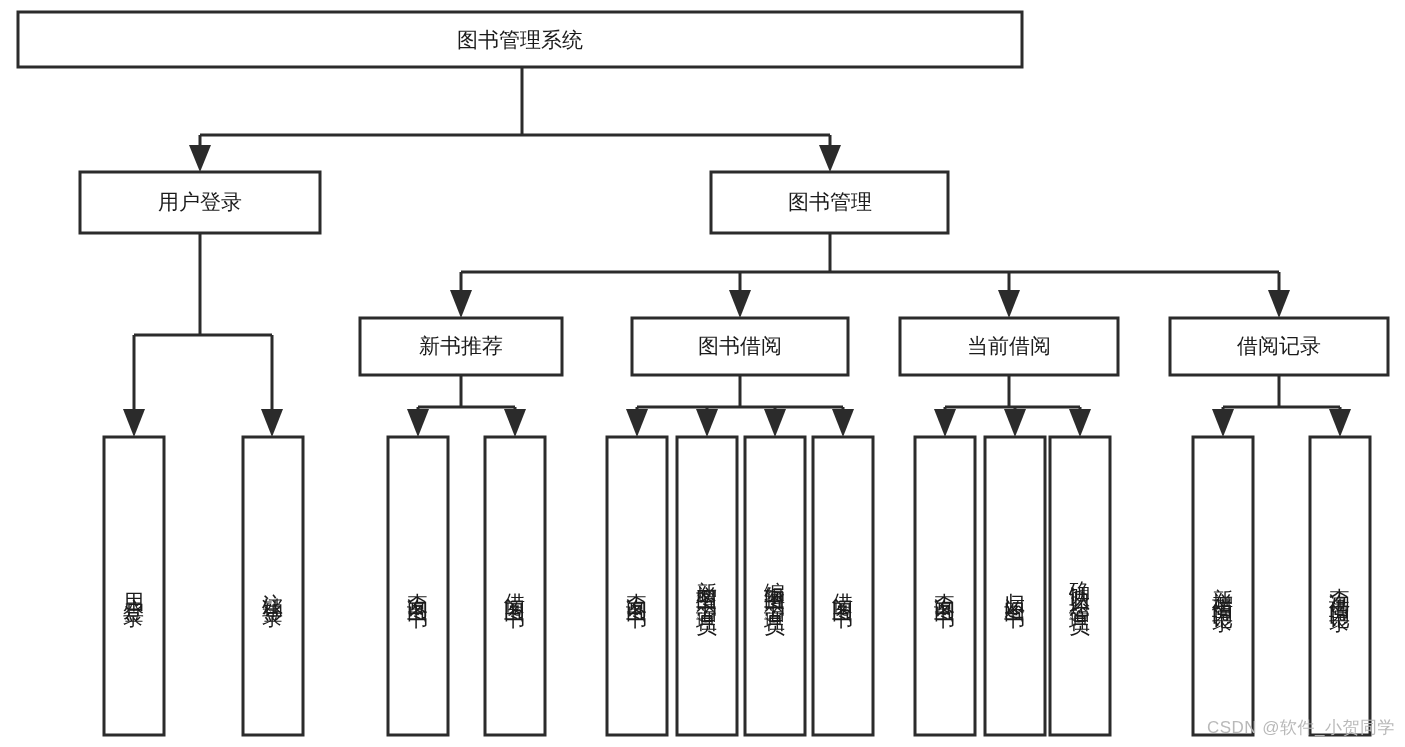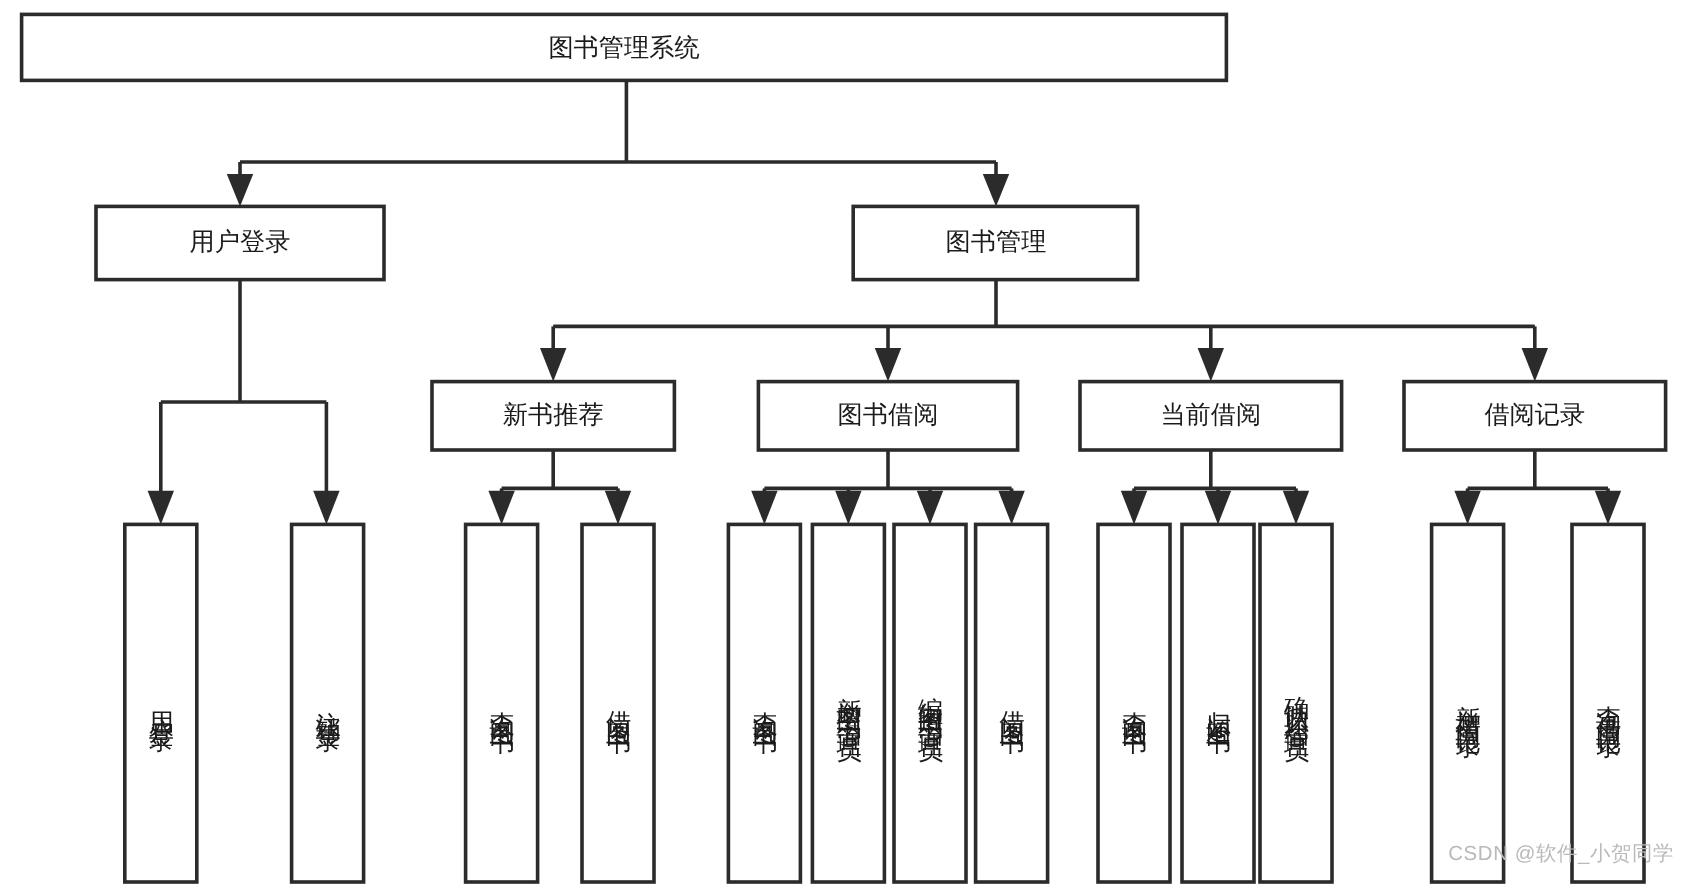--- a/index.html
+++ b/index.html
@@ -44,21 +44,21 @@
   .node-label-h {
     font-family: "Liberation Sans", "DejaVu Sans", sans-serif;
     font-size: 21px;
     fill: #1b1b1b;
     text-anchor: middle;
     dominant-baseline: middle;
   }
   .watermark {
     position: absolute;
     right: 10px;
-    bottom: 24px;
+    bottom: 8px;
     font-family: "Liberation Sans", "DejaVu Sans", sans-serif;
     font-size: 17px;
     color: #b9b9b9;
     white-space: nowrap;
     letter-spacing: 0.5px;
     user-select: none;
     margin-top: 12px;
   }
 </style>
 </head>

